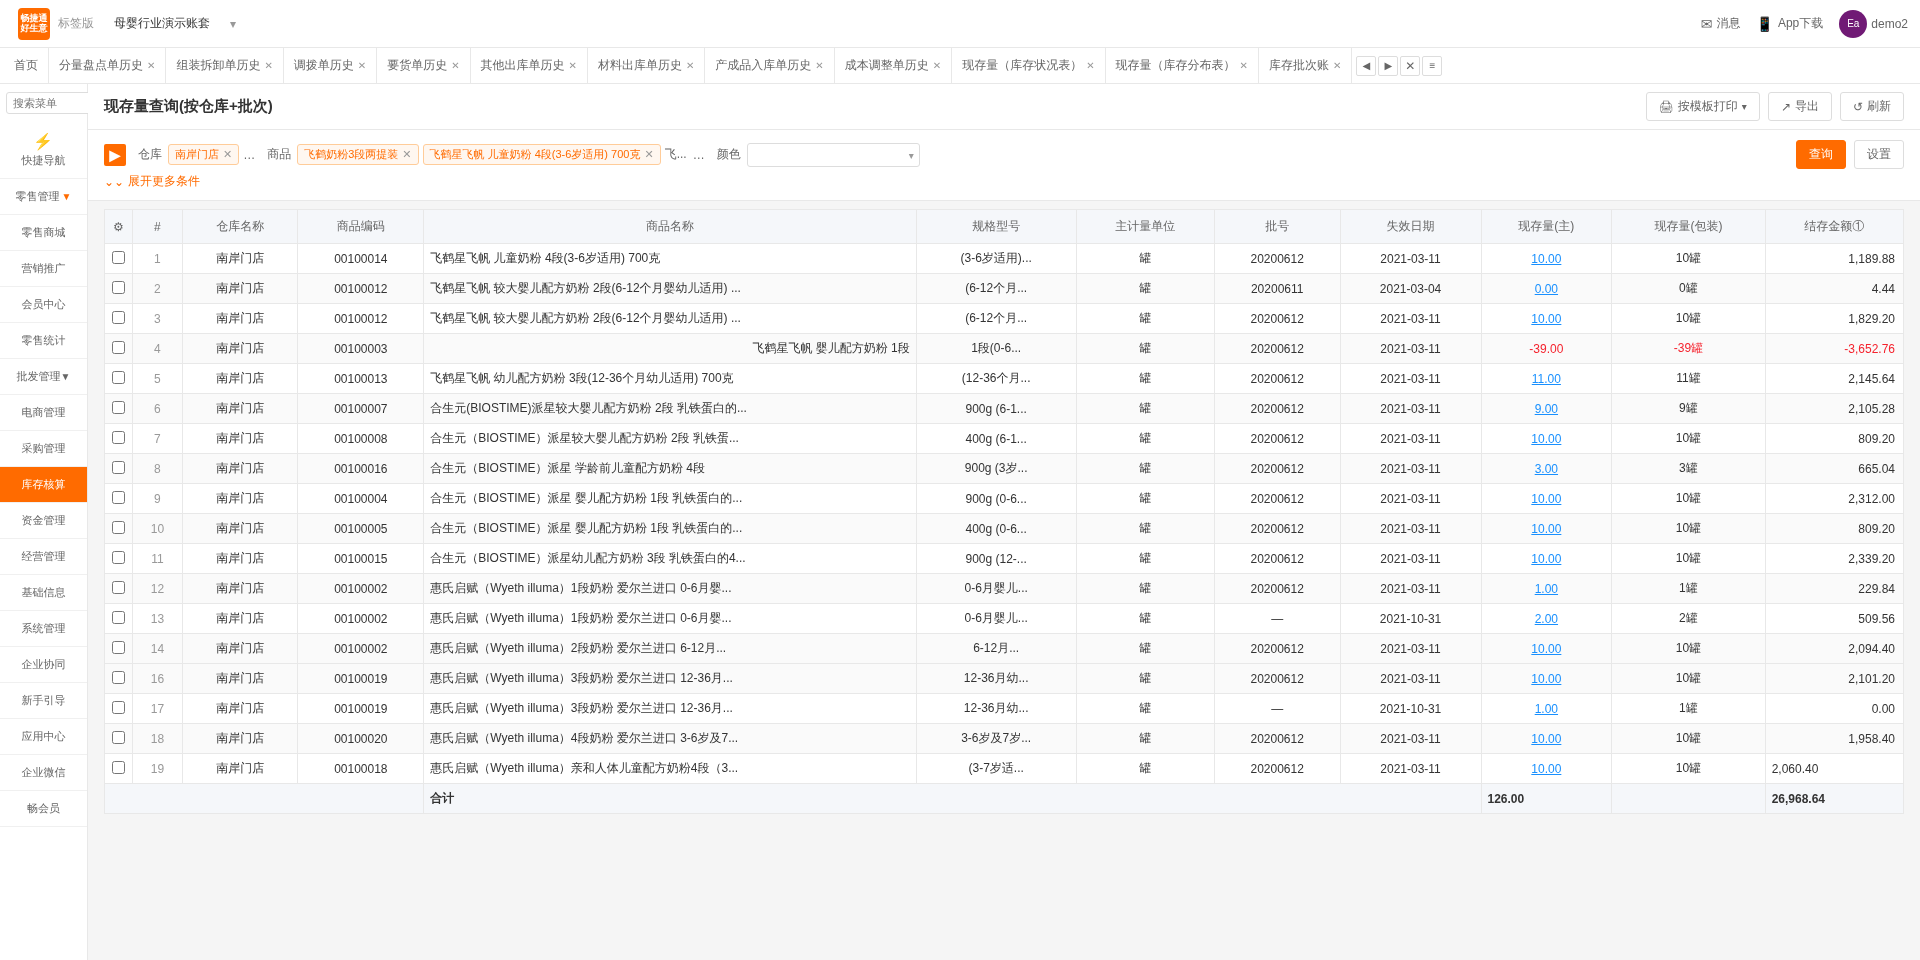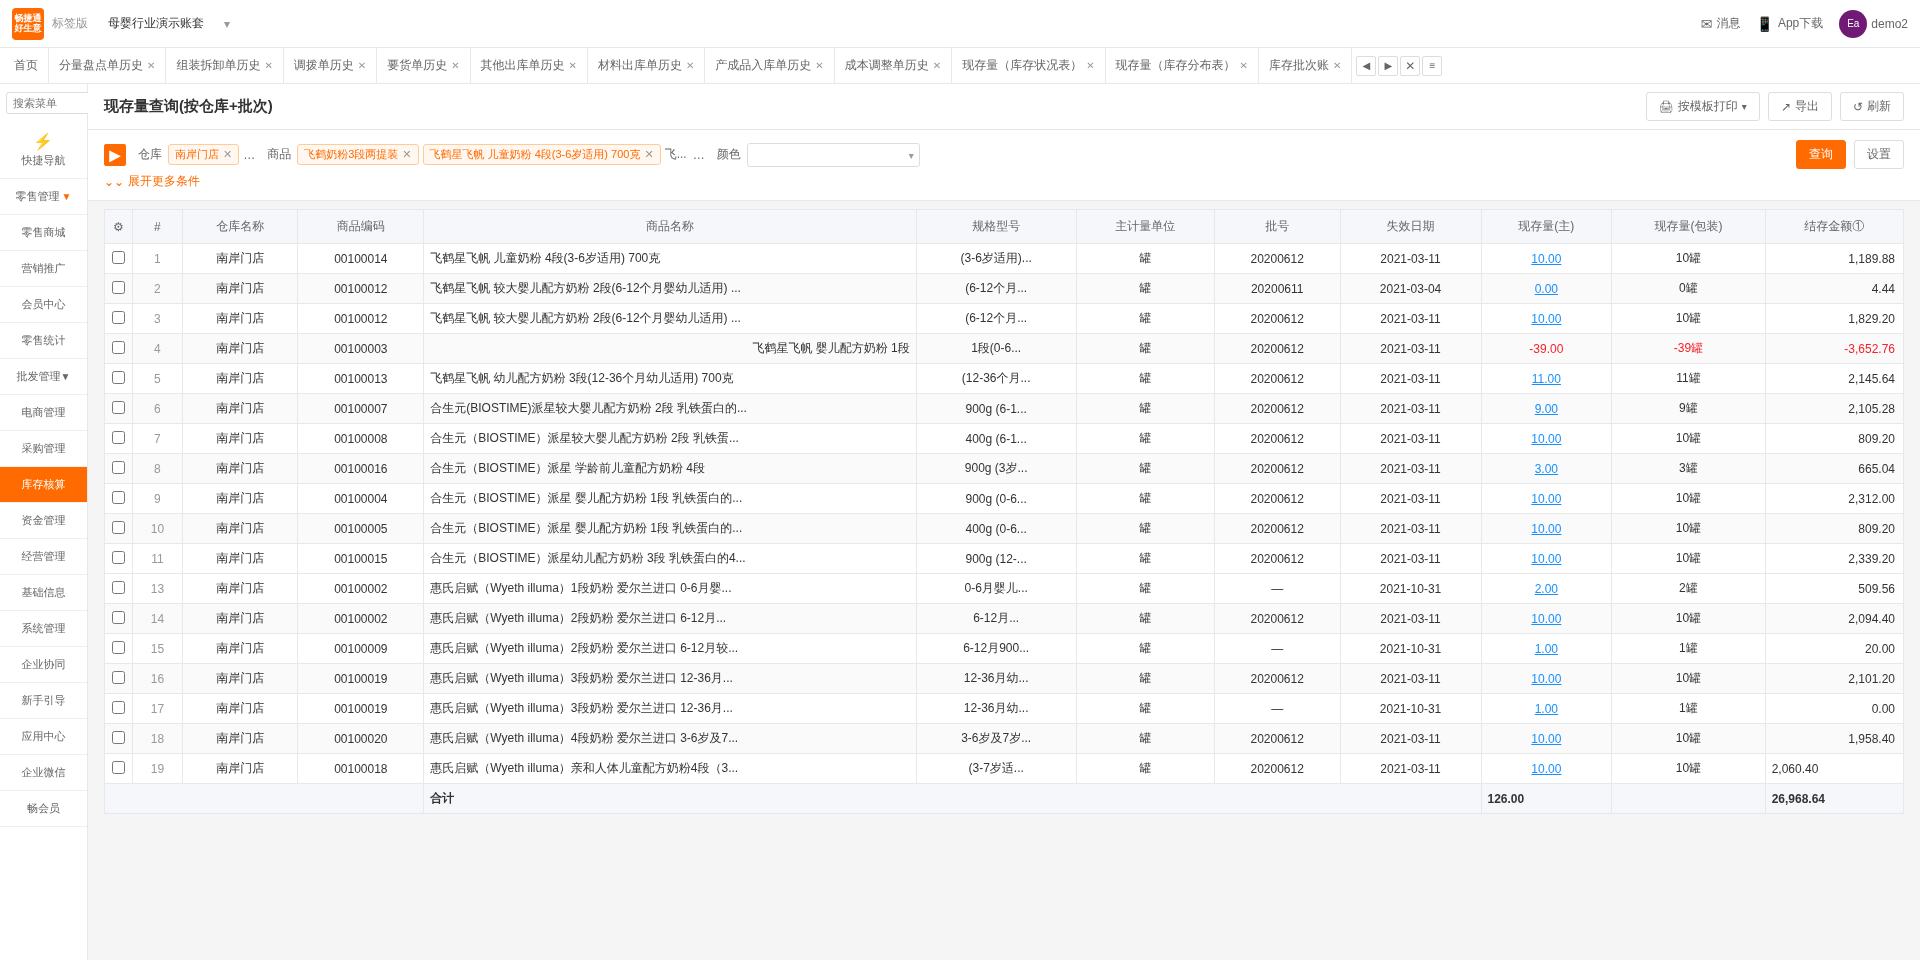--- a/index.html
+++ b/index.html
@@ -1,21 +1,21 @@
 <!DOCTYPE html>
 <html><head>
   <meta charset="utf-8">
   <style>
     * { box-sizing: border-box; margin: 0; padding: 0; }
     body { font-family: 'Microsoft YaHei', Arial, sans-serif; font-size: 12px; background: #f5f5f5; color: #333; }
 
     
     .top-bar { background: #fff; height: 48px; display: flex; align-items: center; padding: 0 12px; border-bottom: 1px solid #e8e8e8; justify-content: space-between; }
     .logo-area { display: flex; align-items: center; gap: 8px; }
-    .logo-icon { width: 32px; height: 32px; background: #ff6b00; border-radius: 4px; display: flex; align-items: center; justify-content: center; color: #fff; font-size: 10px; font-weight: bold; }
+    .logo-icon { width: 32px; height: 32px; background: #ff6b00; border-radius: 4px; display: flex; align-items: center; justify-content: center; color: #fff; font-size: 10px; font-weight: bold; margin-left: 6px; }
     .top-right { display: flex; align-items: center; gap: 16px; }
     .top-right-item { display: flex; align-items: center; gap: 4px; color: #666; cursor: pointer; font-size: 12px; }
     .avatar { width: 28px; height: 28px; background: #701a75; border-radius: 50%; display: flex; align-items: center; justify-content: center; color: #fff; font-size: 11px; }
 
     
     .tab-bar { background: #fff; height: 36px; display: flex; align-items: center; border-bottom: 1px solid #e8e8e8; overflow: hidden; padding-left: 4px; }
     .tab-item { height: 36px; padding: 0 10px; display: flex; align-items: center; gap: 4px; font-size: 12px; color: #666; cursor: pointer; border-right: 1px solid #e8e8e8; white-space: nowrap; flex-shrink: 0; }
     .tab-close { font-size: 10px; color: #999; cursor: pointer; }
     .tab-nav { display: flex; align-items: center; gap: 2px; padding: 0 4px; }
     .tab-nav-btn { width: 20px; height: 20px; border: 1px solid #ddd; border-radius: 2px; display: flex; align-items: center; justify-content: center; cursor: pointer; color: #666; font-size: 10px; }
@@ -481,20 +481,36 @@
       <td>00100015</td>
       <td style="text-align:left;max-width:260px;overflow:hidden;text-overflow:ellipsis;">合生元（BIOSTIME）派星幼儿配方奶粉 3段 乳铁蛋白的4...</td>
       <td>900g (12-...</td>
       <td>罐</td>
       <td>20200612</td>
       <td>2021-03-11</td>
       <td class="num-link">10.00</td>
       <td class="">10罐</td>
       <td class="" style="text-align:right;padding-right:8px;">2,339.20</td>
     </tr>
+            <tr class="alt">
+      <td>
+        <input type="checkbox" style="">
+      </td>
+      <td class="index-col">12</td>
+      <td>南岸门店</td>
+      <td>00100002</td>
+      <td style="text-align:left;max-width:260px;overflow:hidden;text-overflow:ellipsis;">惠氏启赋（Wyeth illuma）1段奶粉 爱尔兰进口 0-6月婴...</td>
+      <td>0-6月婴儿...</td>
+      <td>罐</td>
+      <td>20200612</td>
+      <td>2021-03-11</td>
+      <td class="num-link">1.00</td>
+      <td class="">1罐</td>
+      <td class="" style="text-align:right;padding-right:8px;">229.84</td>
+    </tr>
             <tr>
       <td>
         <input type="checkbox" style="">
       </td>
       <td class="index-col">13</td>
       <td>南岸门店</td>
       <td>00100002</td>
       <td style="text-align:left;max-width:260px;overflow:hidden;text-overflow:ellipsis;">惠氏启赋（Wyeth illuma）1段奶粉 爱尔兰进口 0-6月婴...</td>
       <td>0-6月婴儿...</td>
       <td>罐</td>
@@ -512,36 +528,20 @@
       <td>南岸门店</td>
       <td>00100002</td>
       <td style="text-align:left;max-width:260px;overflow:hidden;text-overflow:ellipsis;">惠氏启赋（Wyeth illuma）2段奶粉 爱尔兰进口 6-12月...</td>
       <td>6-12月...</td>
       <td>罐</td>
       <td>20200612</td>
       <td>2021-03-11</td>
       <td class="num-link">10.00</td>
       <td class="">10罐</td>
       <td class="" style="text-align:right;padding-right:8px;">2,094.40</td>
-    </tr>
-            <tr>
-      <td>
-        <input type="checkbox" style="">
-      </td>
-      <td class="index-col">15</td>
-      <td>南岸门店</td>
-      <td>00100009</td>
-      <td style="text-align:left;max-width:260px;overflow:hidden;text-overflow:ellipsis;">惠氏启赋（Wyeth illuma）2段奶粉 爱尔兰进口 6-12月较...</td>
-      <td>6-12月900...</td>
-      <td>罐</td>
-      <td>—</td>
-      <td>2021-10-31</td>
-      <td class="num-link">1.00</td>
-      <td class="">1罐</td>
-      <td class="" style="text-align:right;padding-right:8px;">20.00</td>
     </tr>
             <tr class="alt">
       <td>
         <input type="checkbox" style="">
       </td>
       <td class="index-col">16</td>
       <td>南岸门店</td>
       <td>00100019</td>
       <td style="text-align:left;max-width:260px;overflow:hidden;text-overflow:ellipsis;">惠氏启赋（Wyeth illuma）3段奶粉 爱尔兰进口 12-36月...</td>
       <td>12-36月幼...</td>

